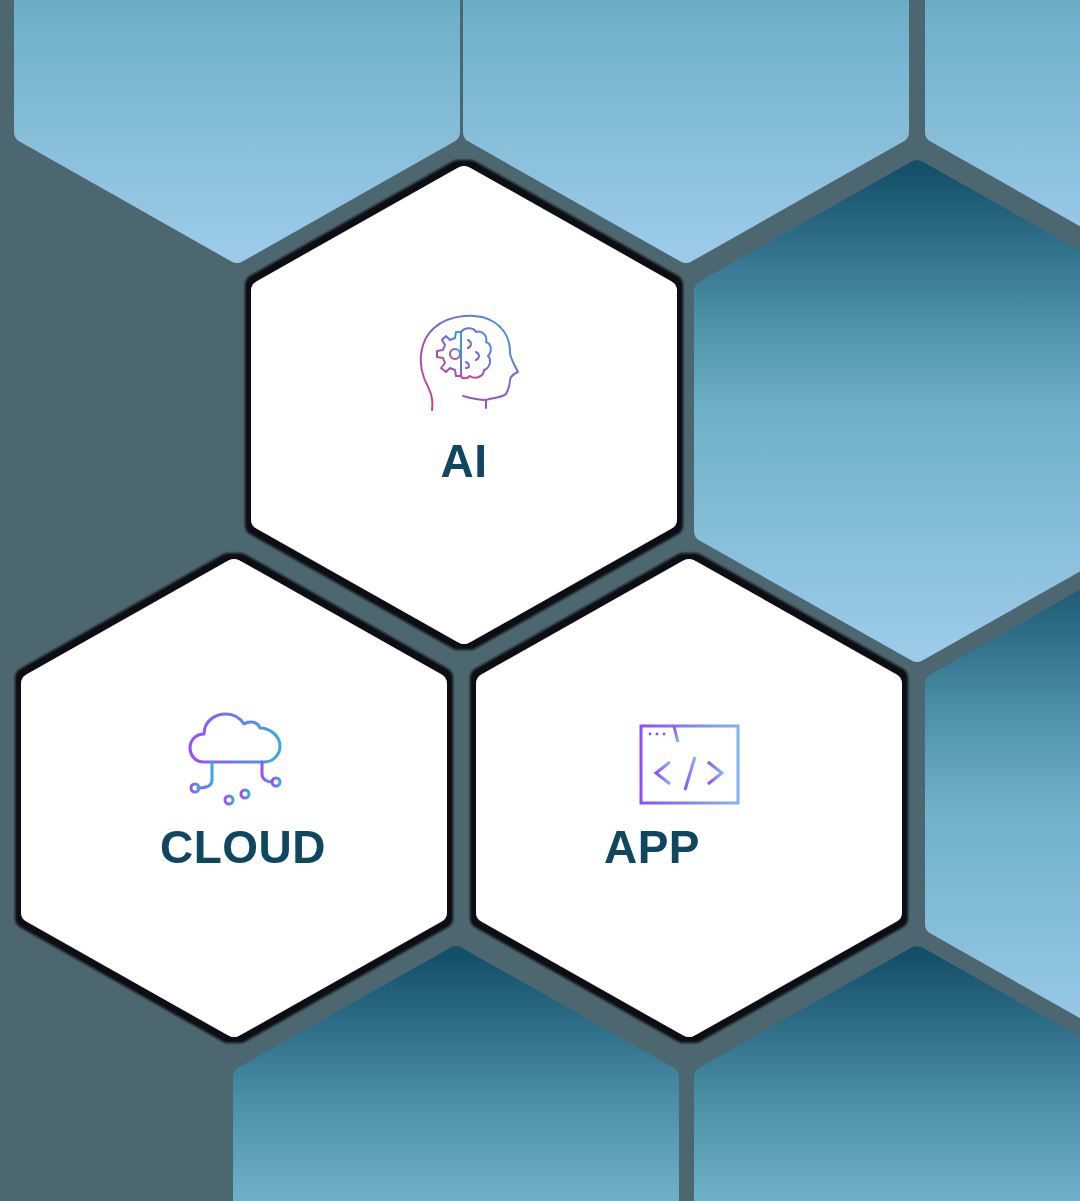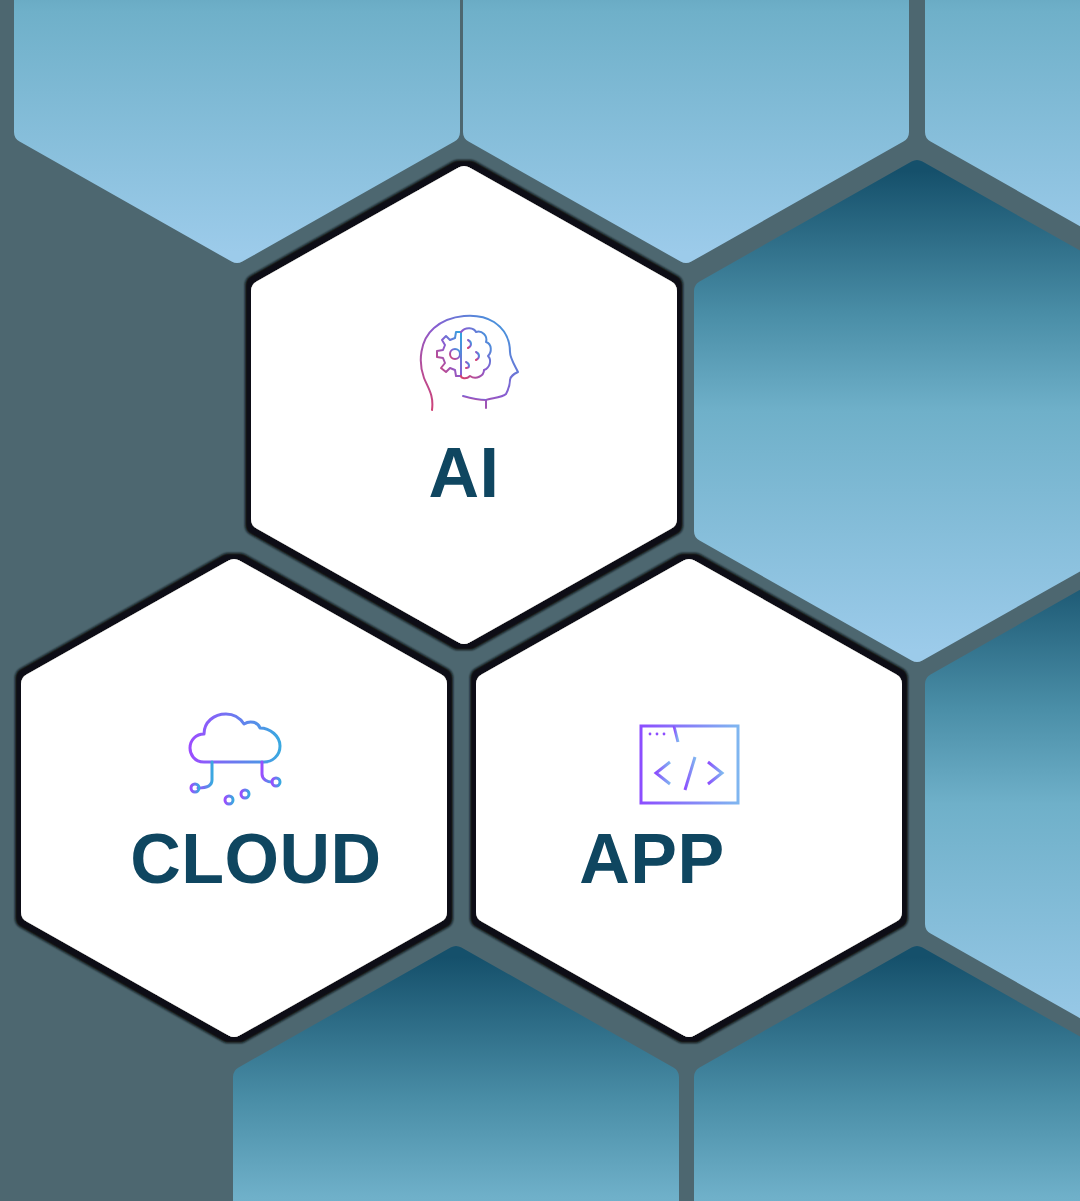--- a/index.html
+++ b/index.html
@@ -8,21 +8,21 @@
       background: #4d6770;
       position: relative;
       font-family: "Liberation Sans", "DejaVu Sans", sans-serif;
     }
     #stage { position: absolute; left: 0; top: 0; width: 1080px; height: 1201px; }
     .label {
       position: absolute;
       transform: translateX(-50%);
       font-weight: 700;
       color: #0f4660;
-      font-size: 70px;
+      font-size: 46px;
       letter-spacing: 0.5px;
       white-space: nowrap;
       line-height: 1;
     }
   </style>
 </head>
 <body>
 
 <div id="stage">
   <svg width="1080" height="1201" viewBox="0 0 1080 1201" xmlns="http://www.w3.org/2000/svg">
@@ -111,15 +111,15 @@
       <circle cx="650" cy="734" r="1.4" fill="#8c4dff" stroke="none"></circle>
       <circle cx="657" cy="734" r="1.4" fill="#8c4dff" stroke="none"></circle>
       <circle cx="664" cy="734" r="1.4" fill="#8c4dff" stroke="none"></circle>
       <path d="M670 762 L656 773 L670 784"></path>
       <path d="M695 757 L685 790"></path>
       <path d="M708 762 L722 773 L708 784"></path>
     </g>
   </svg>
 
   <div class="label" style="left:464px; top:438px;">AI</div>
-  <div class="label" style="left:243px; top:824px;margin-left:13px;">CLOUD</div>
+  <div class="label" style="left:243px; top:824px;">CLOUD</div>
   <div class="label" style="left:652px; top:824px;">APP</div>
 </div>
 
 </body></html>

